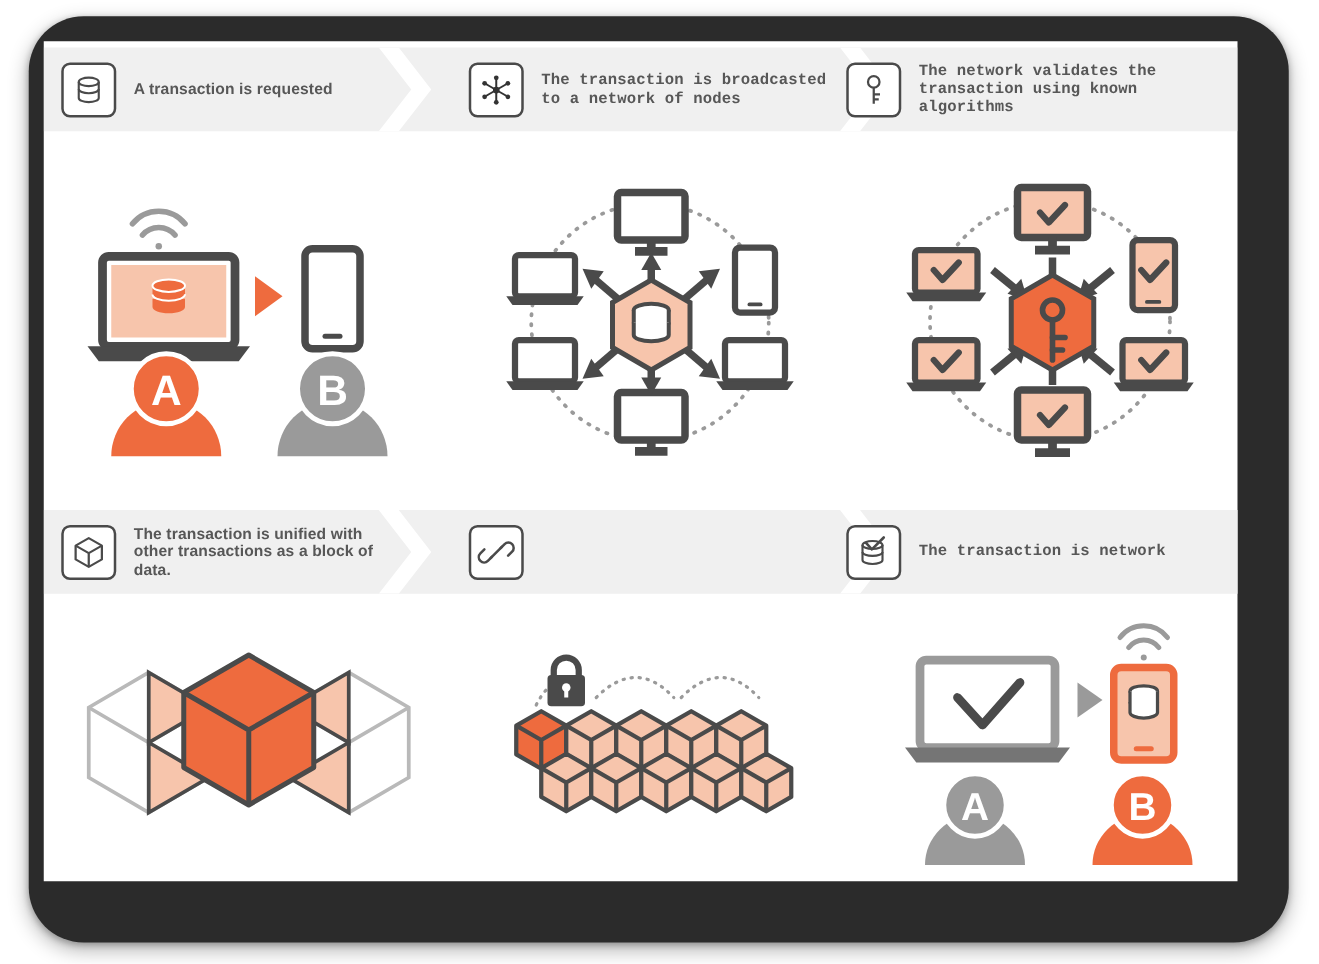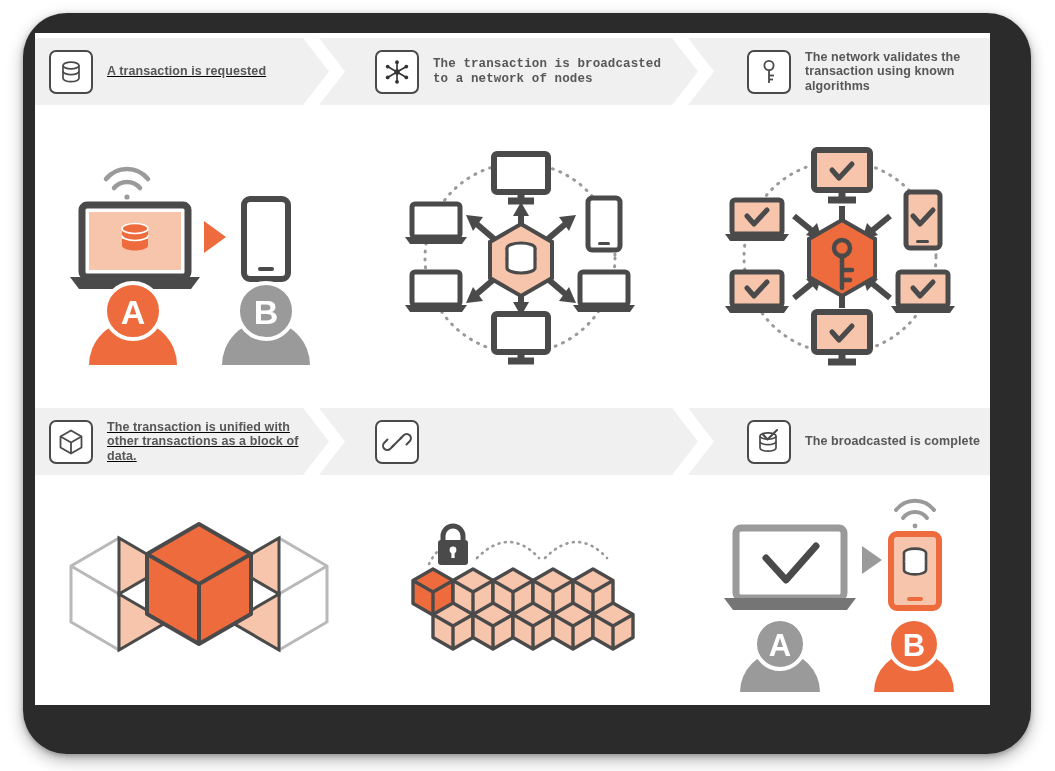--- a/index.html
+++ b/index.html
@@ -23,23 +23,23 @@
   .band.b2{top:375px;padding-left:47px;}
   .band .chev{
     position:absolute;top:0;width:42px;height:67px;
     background:#ffffff;
     clip-path:polygon(0 0,16px 0,42px 50%,16px 100%,0 100%,26px 50%);
   }
   .band .chev.c1{left:268px;}
   .band .chev.c2{left:637px;}
 
   .step{position:absolute;top:0;height:67px;display:flex;align-items:center;}
-  .step.s1{left:14px;width:255px;text-decoration:underline;}
+  .step.s1{left:14px;width:255px;}
   .step.s2{left:340px;width:300px;font-family:Liberation Mono, monospace;}
-  .step.s3{left:712px;width:275px;}
+  .step.s3{left:642px;width:275px;font-family:Liberation Mono, monospace;}
   .step-icon{
     width:40px;height:40px;flex:0 0 40px;border:2px solid #4a4a4a;border-radius:7px;
     background:#ffffff;display:flex;align-items:center;justify-content:center;
   }
   .step-text{
     margin-left:14px;font-size:12.5px;line-height:14.6px;color:#575757;
     font-weight:bold;letter-spacing:.1px;
   }
 
   
@@ -323,21 +323,21 @@
 
         <div class="step s3">
           <div class="step-icon">
             <svg width="24" height="26" viewBox="0 0 24 26">
               <ellipse cx="11" cy="7" rx="8" ry="3.2" fill="none" stroke="#4a4a4a" stroke-width="1.7"></ellipse>
               <path d="M3 7v12c0 1.8 3.6 3.2 8 3.2s8-1.4 8-3.2V7" fill="none" stroke="#4a4a4a" stroke-width="1.7"></path>
               <path d="M3 12.5c0 1.8 3.6 3.2 8 3.2s8-1.4 8-3.2" fill="none" stroke="#4a4a4a" stroke-width="1.7"></path>
               <path d="M6 5.5l4.5 5L20 1" fill="none" stroke="#4a4a4a" stroke-width="2.1" stroke-linecap="round" stroke-linejoin="round"></path>
             </svg>
           </div>
-          <div class="step-text">The broadcasted is complete</div>
+          <div class="step-text">The transaction is network</div>
         </div>
       </div>
 
       <div class="panel p4">
         <svg width="280" height="180" viewBox="0 0 280 180">
 
           <g>
             <path d="M12 60l48-28 48 28v56l-48 28-48-28z" fill="none" stroke="#b9b9b9" stroke-width="3"></path>
             <path d="M12 60l48 28 48-28M60 88v56" fill="none" stroke="#b9b9b9" stroke-width="3"></path>
             <path d="M60 32l48 28-48 28z" fill="#f7c5ac" stroke="#4a4a4a" stroke-width="3"></path>

